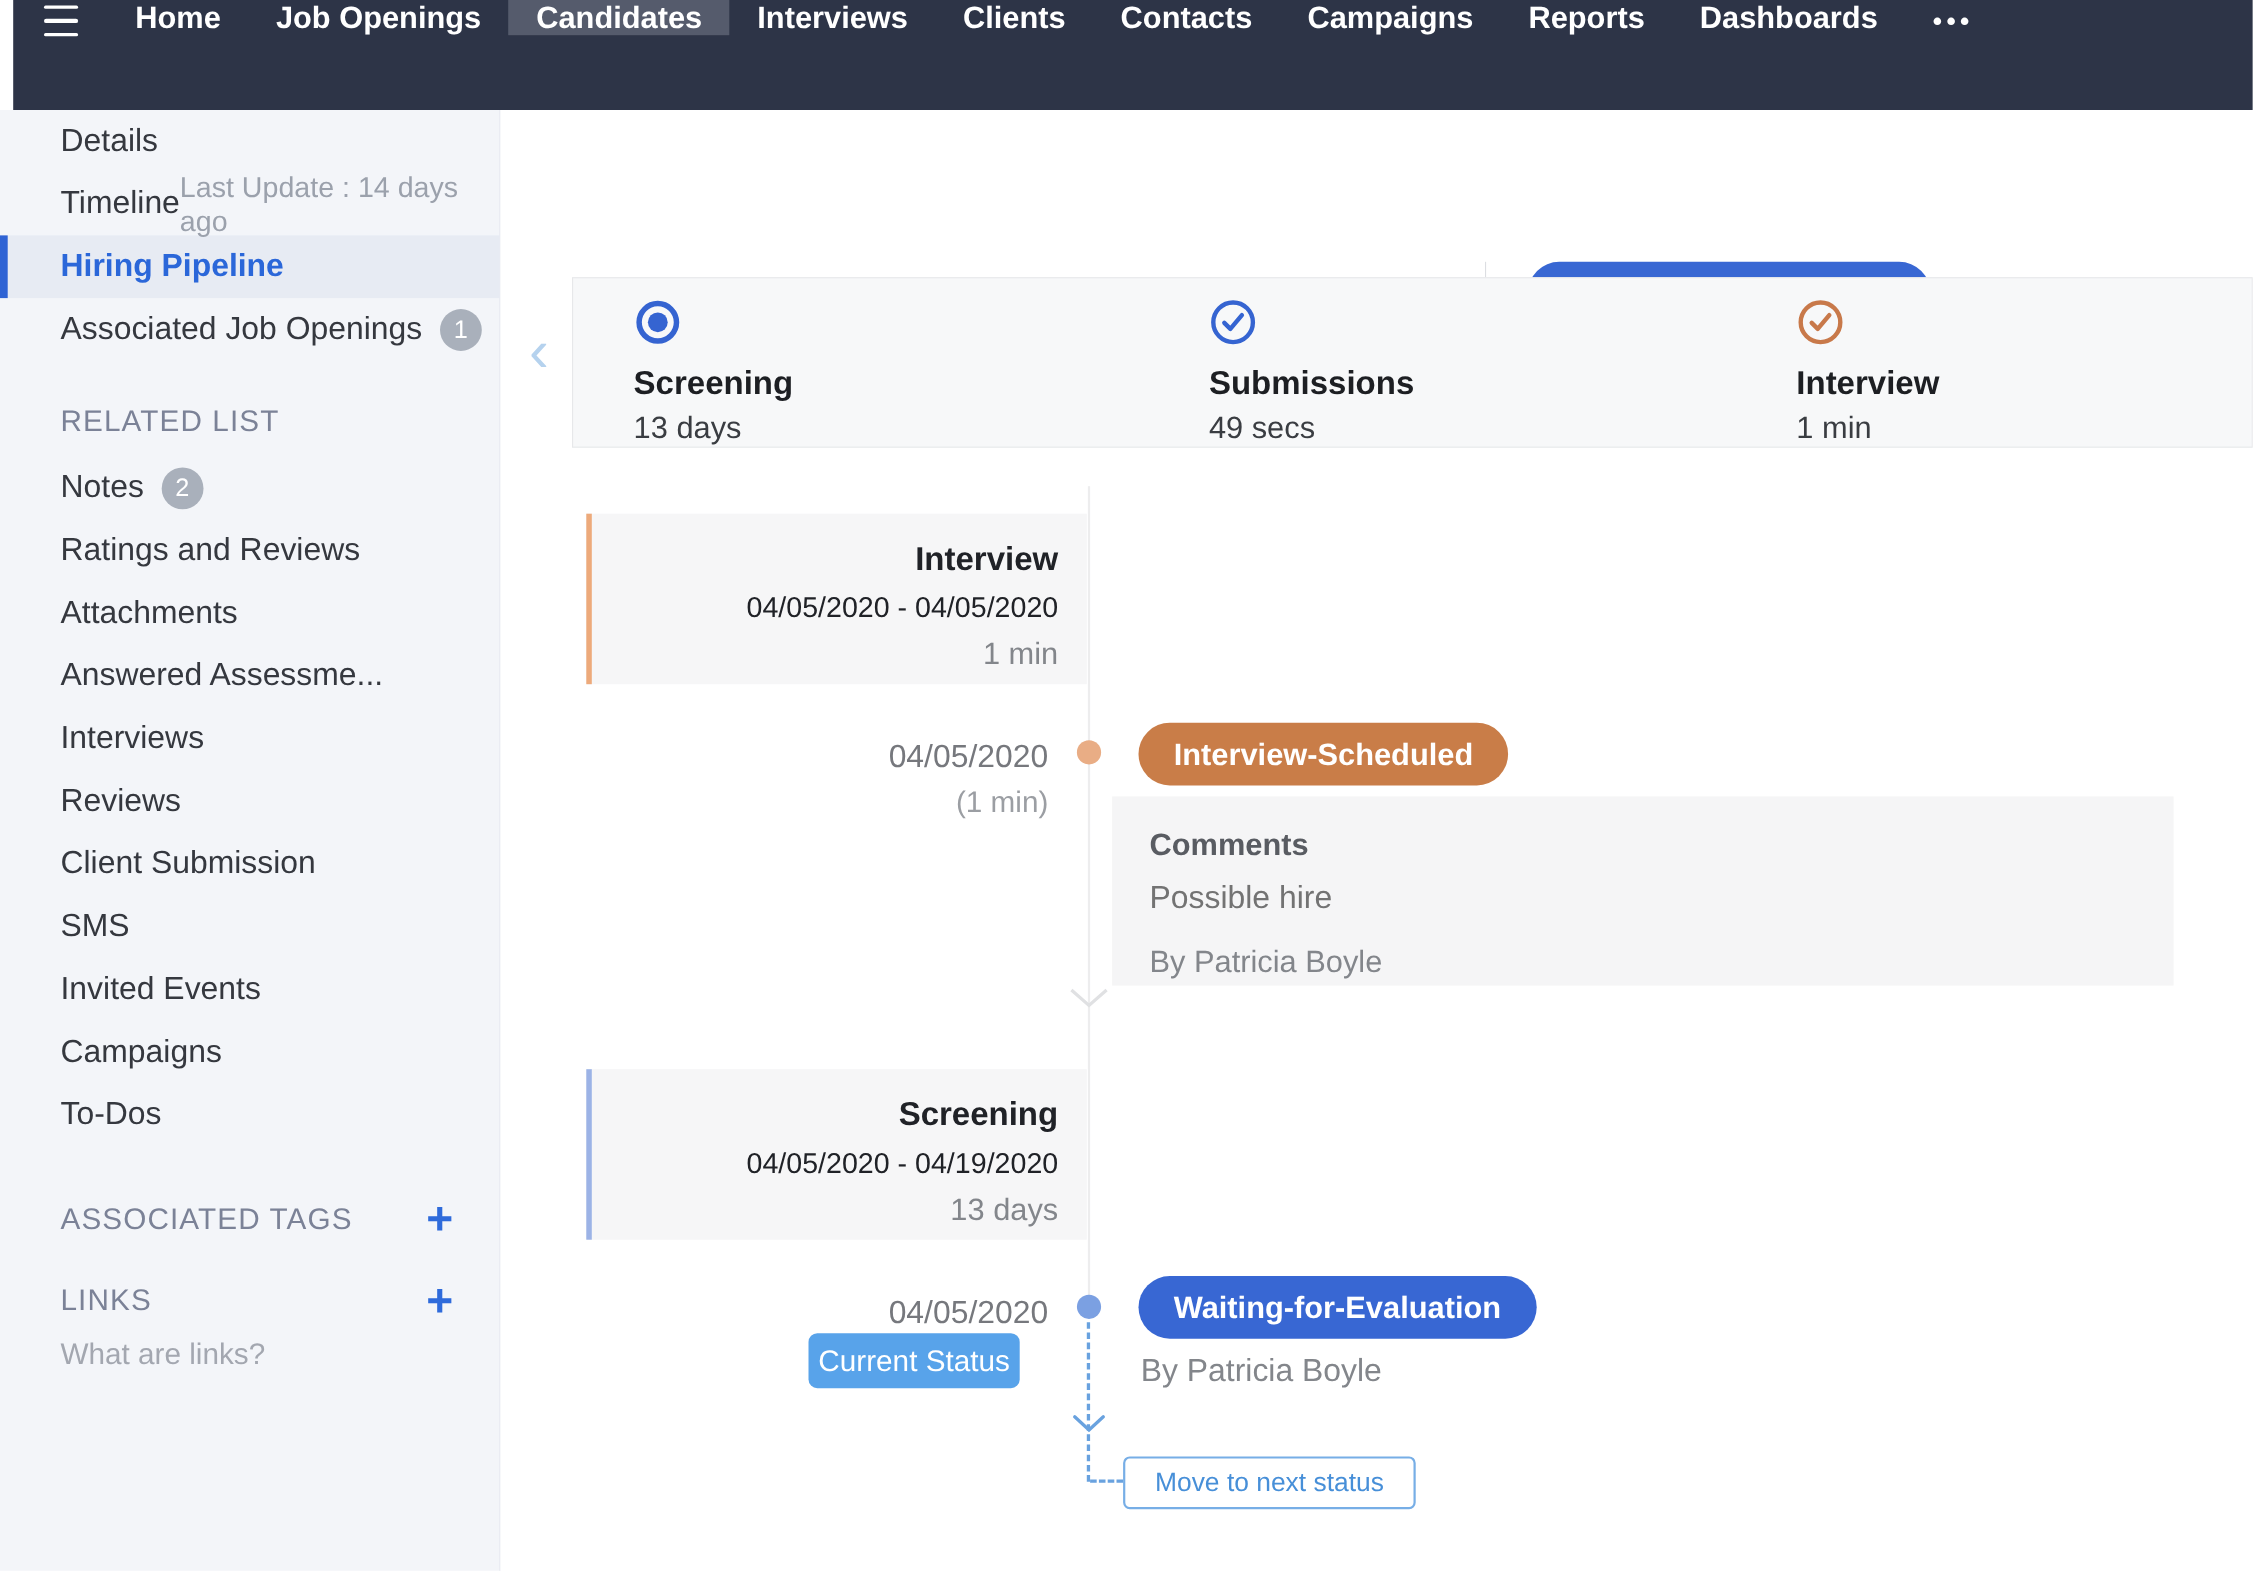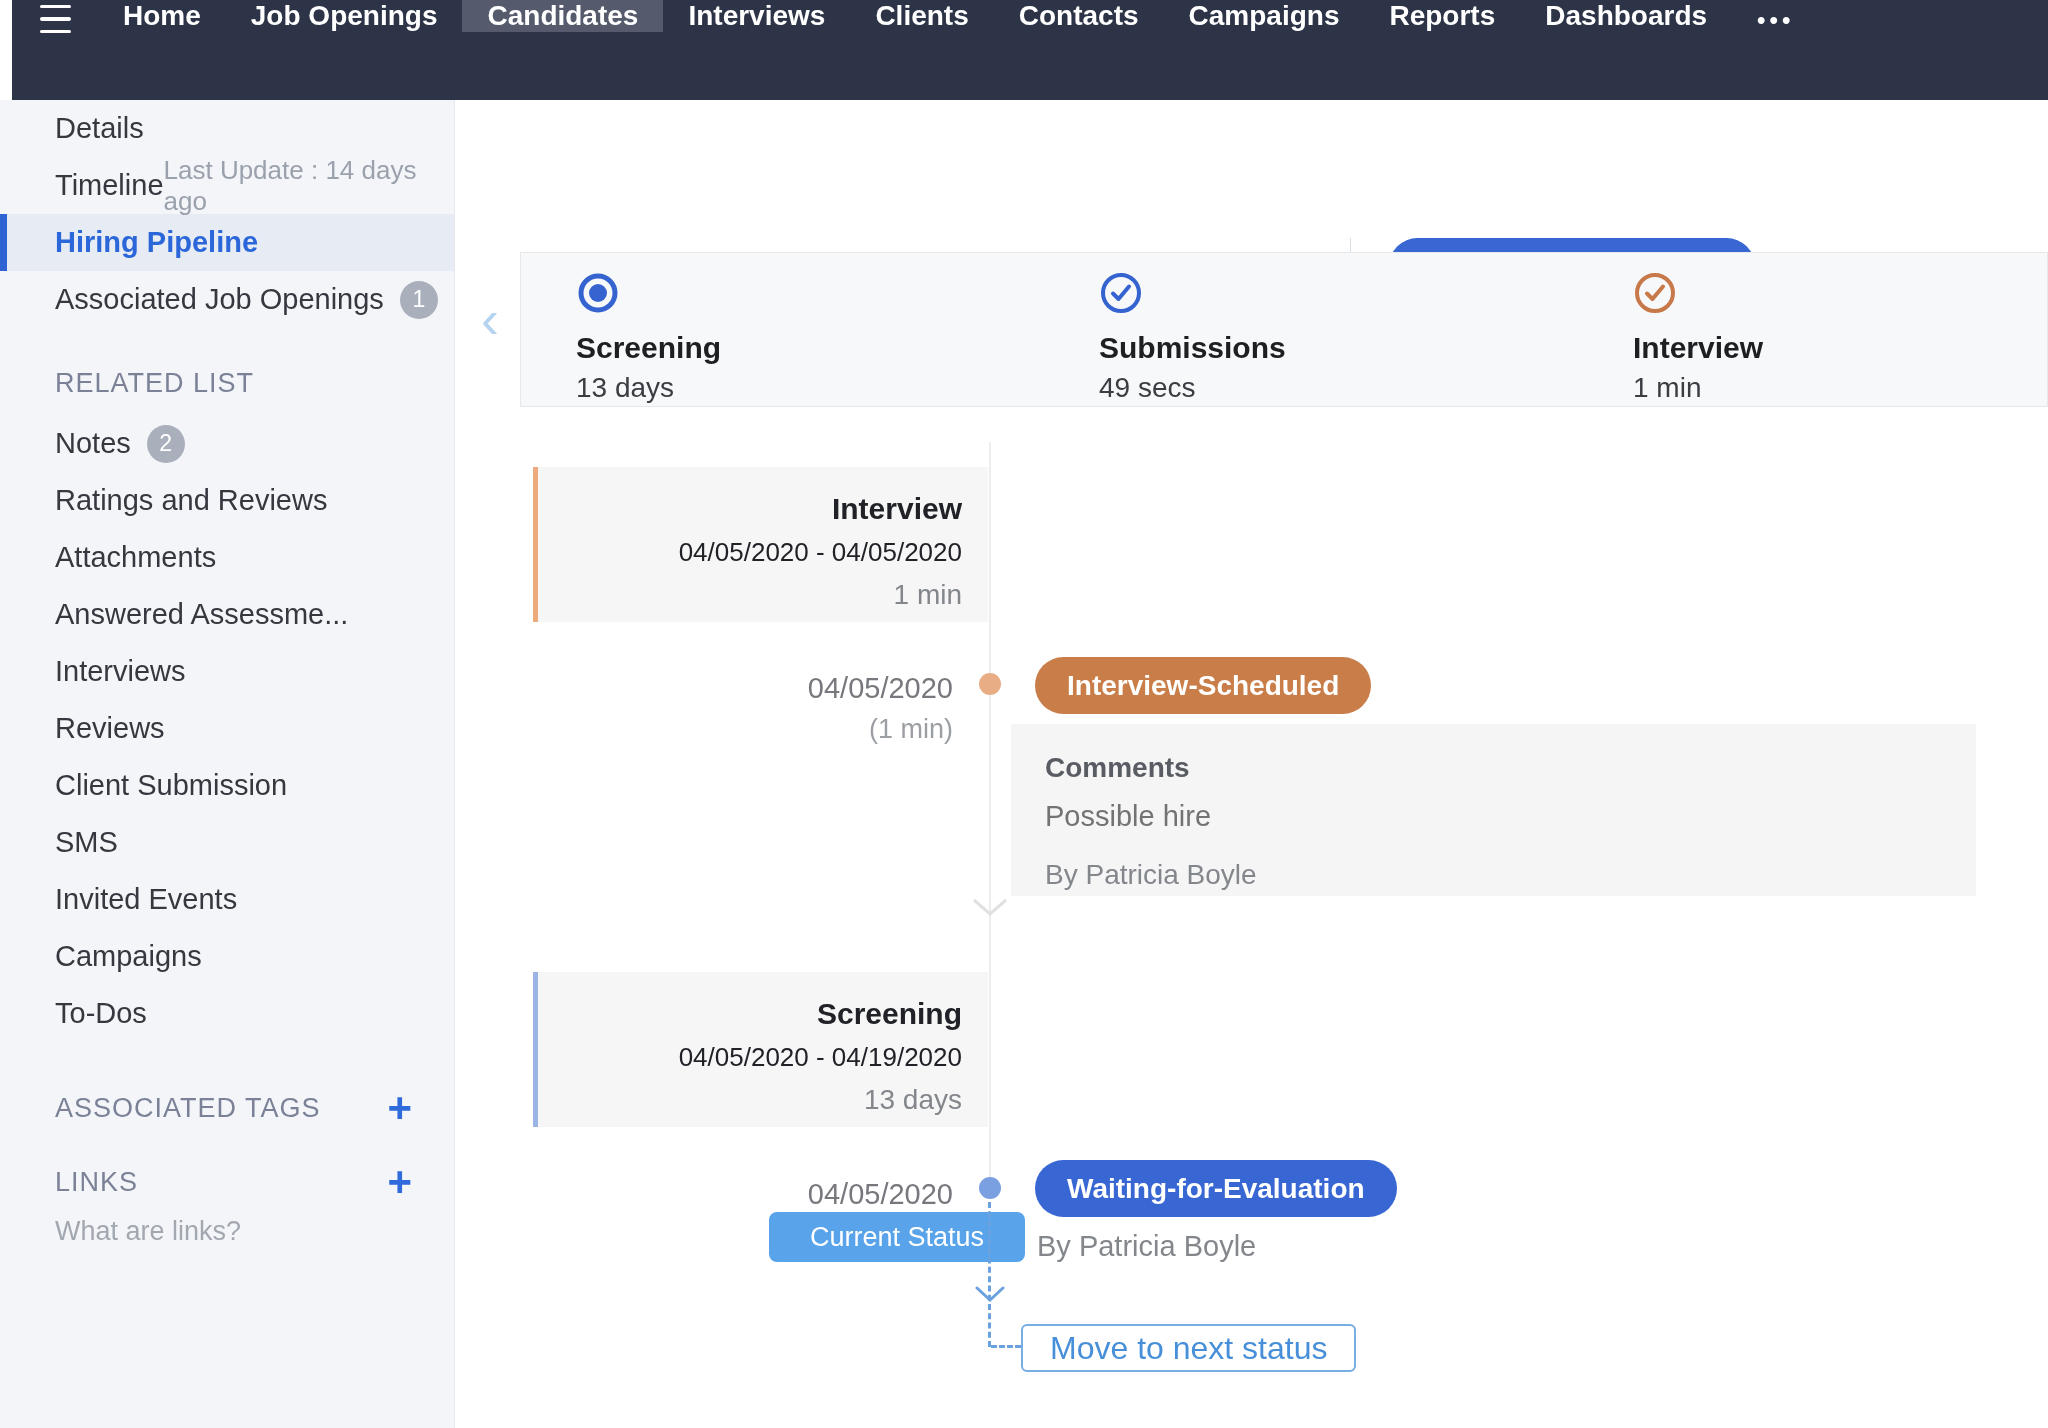--- a/index.html
+++ b/index.html
@@ -71,26 +71,26 @@
   .dot.orange{top:573px; background:var(--orange-dot,#e9ad85);}
   .dot.blue{top:1077px; background:var(--blue-dot,#7ba0e2);}
   .status-pill-sm{position:absolute; left:580px; height:57px; border-radius:29px; color:#fff; font-size:28px; font-weight:700; display:flex; align-items:center; padding:0 32px; white-space:nowrap;}
   .status-pill-sm.orange{top:557px; background:var(--orange-pill,#c97d48);}
   .status-pill-sm.blue{top:1060px; background:var(--accent-blue,#3867d3);}
   .comments-box{position:absolute; left:556px; top:624px; width:965px; height:172px; background:#f5f5f6; padding:28px 0 0 34px;}
   .c-head{font-size:28px; font-weight:700; color:#595c62;}
   .c-text{font-size:29px; color:#737373; margin-top:16px;}
   .c-by{font-size:28px; color:#83868b; margin-top:26px;}
   .chev-gray{position:absolute; left:517px; top:797px;}
-  .current-badge{position:absolute; left:280px; top:1112px; width:256px; height:50px; border-radius:8px; background:var(--light-blue,#58a3ea); color:#fff; font-size:27px; display:flex; align-items:center; justify-content:center;margin-left:34px;}
+  .current-badge{position:absolute; left:280px; top:1112px; width:192px; height:50px; border-radius:8px; background:var(--light-blue,#58a3ea); color:#fff; font-size:27px; display:flex; align-items:center; justify-content:center;}
   .by-line{position:absolute; left:582px; top:1130px; font-size:29px; color:#83868b;}
   .dash-v{position:absolute; left:533px; top:1102px; height:145px; border-left:3px dashed var(--dashed-blue,#69a2df);}
   .chev-blue{position:absolute; left:520px; top:1186px;}
   .dash-h{position:absolute; left:536px; top:1245px; width:30px; border-top:3px dashed var(--dashed-blue,#69a2df);}
-  .move-btn{position:absolute; left:566px; top:1224px; height:48px; padding:0 27px; background:#fff; border:2px solid #77aee6; border-radius:6px; color:#478fd8; font-size:32px; display:flex; align-items:center; cursor:pointer; white-space:nowrap;}
+  .move-btn{position:absolute; left:566px; top:1224px; height:48px; padding:0 27px; background:#fff; border:2px solid #77aee6; border-radius:6px; color:#478fd8; font-size:24px; display:flex; align-items:center; cursor:pointer; white-space:nowrap;}
 </style>
 </head>
 <body>
 
 <header class="topnav">
   <button class="hamburger">
       <span></span>
       <span></span>
       <span></span>
     </button>

